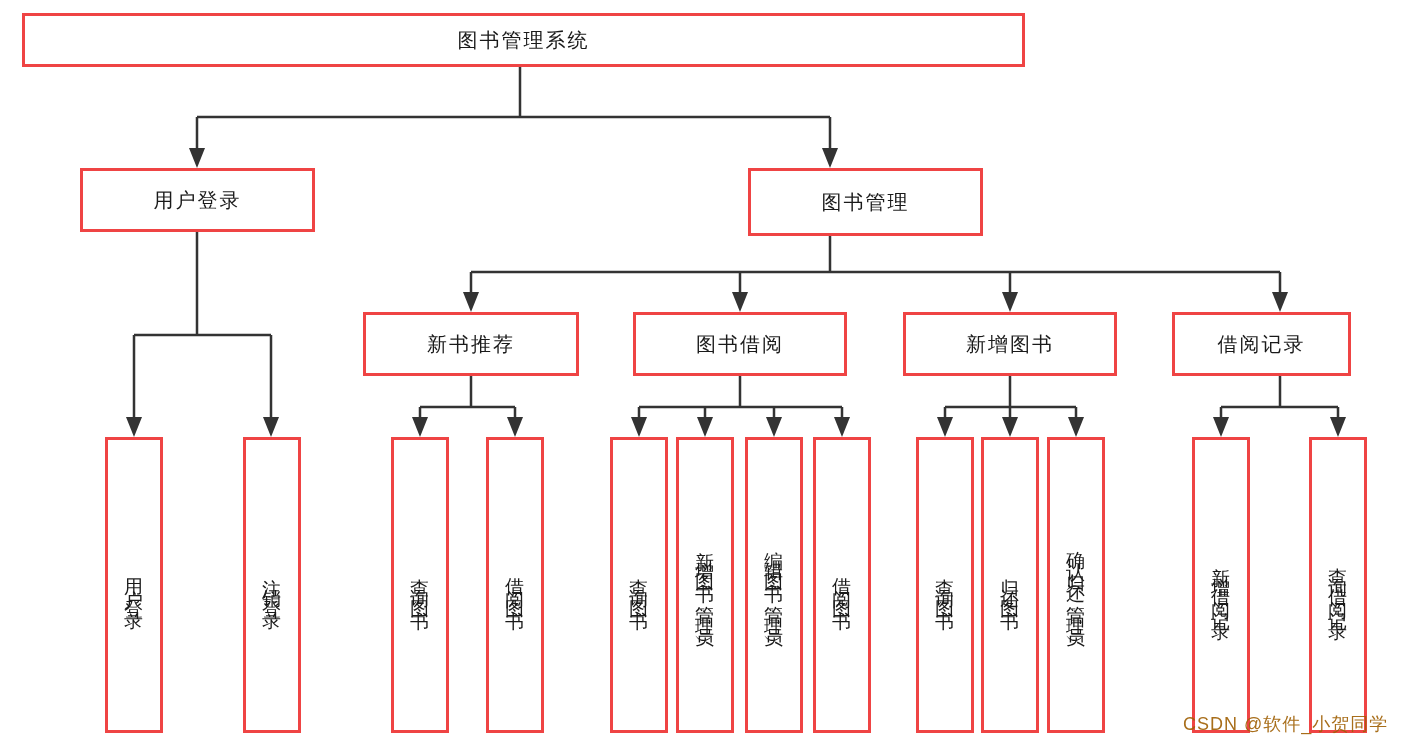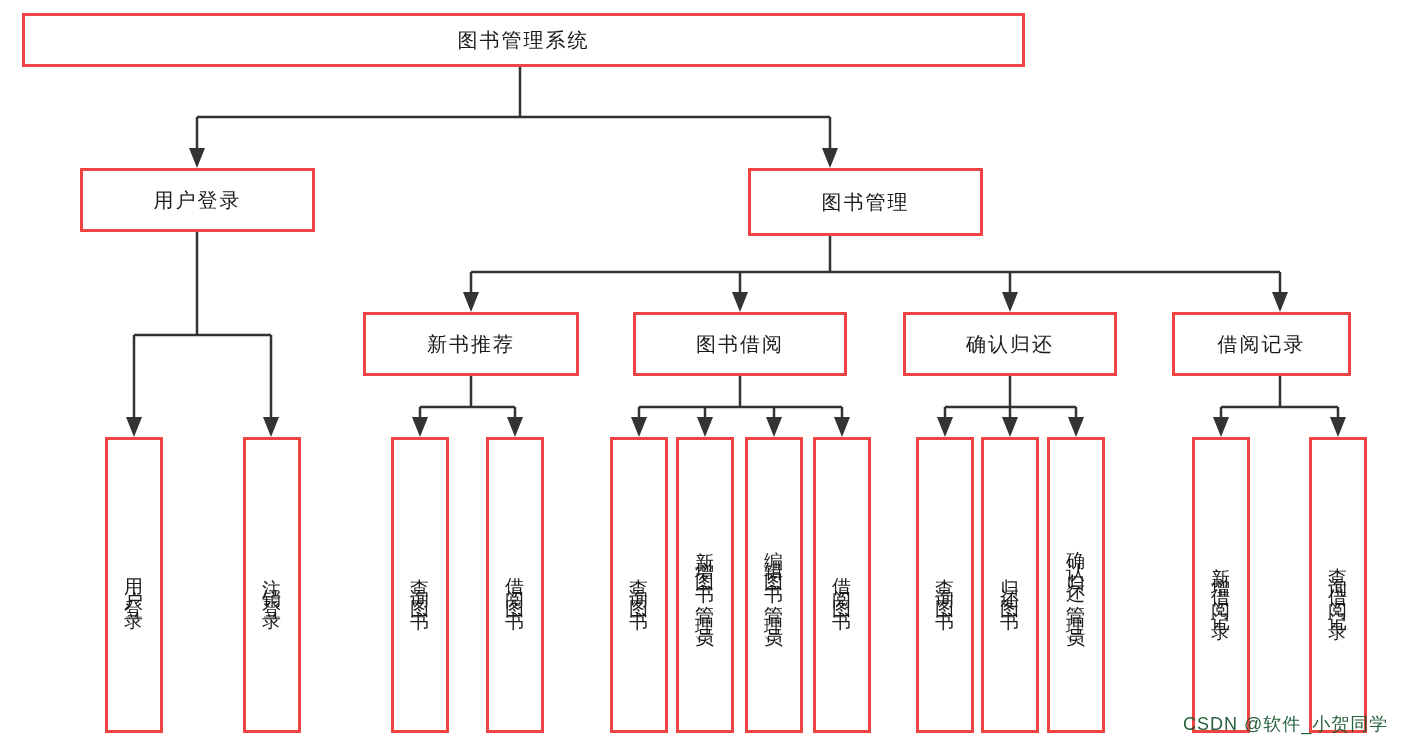--- a/index.html
+++ b/index.html
@@ -11,21 +11,21 @@
   .box{
     position:absolute;box-sizing:border-box;border:3px solid #ef4444;background:#ffffff;
     display:flex;align-items:center;justify-content:center;text-align:center;
   }
   .hlabel{font-size:20px;letter-spacing:2px;white-space:nowrap;}
   .leaf{
     writing-mode:vertical-rl;font-size:19px;letter-spacing:11px;line-height:1;
   }
   .watermark{
     position:absolute;left:1183px;top:712px;font-size:18px;letter-spacing:1px;
-    color:#14532d;opacity:0.92;white-space:nowrap;z-index:5;
+    color:#a16207;opacity:0.92;white-space:nowrap;z-index:5;
   }
 </style>
 </head>
 <body>
 
 <div class="canvas">
 
   <svg class="connector-layer" viewBox="0 0 1405 747" xmlns="http://www.w3.org/2000/svg">
     <path d="M520 67V117 M197 117H830 M197 117V150 M830 117V150
          M197 232V335 M134 335H271 M134 335V419 M271 335V419
@@ -55,21 +55,21 @@
       <polygon points="1330,417 1346,417 1338,437" fill="#333333"></polygon>
     </svg>
 
   <div class="box hlabel" style="left:22px;top:13px;width:1003px;height:54px">图书管理系统</div>
 
   <div class="box hlabel" style="left:80px;top:168px;width:235px;height:64px">用户登录</div>
   <div class="box hlabel" style="left:748px;top:168px;width:235px;height:68px">图书管理</div>
 
   <div class="box hlabel" style="left:363px;top:312px;width:216px;height:64px">新书推荐</div>
   <div class="box hlabel" style="left:633px;top:312px;width:214px;height:64px">图书借阅</div>
-  <div class="box hlabel" style="left:903px;top:312px;width:214px;height:64px">确认归还</div>
+  <div class="box hlabel" style="left:903px;top:312px;width:214px;height:64px">新增图书</div>
   <div class="box hlabel" style="left:1172px;top:312px;width:179px;height:64px">借阅记录</div>
 
   <div class="box leaf" style="left:105px;top:437px;width:58px;height:296px">用户登录</div>
   <div class="box leaf" style="left:243px;top:437px;width:58px;height:296px">注销登录</div>
 
   <div class="box leaf" style="left:391px;top:437px;width:58px;height:296px">查询图书</div>
   <div class="box leaf" style="left:486px;top:437px;width:58px;height:296px">借阅图书</div>
 
   <div class="box leaf" style="left:610px;top:437px;width:58px;height:296px">查询图书</div>
   <div class="box leaf" style="left:676px;top:437px;width:58px;height:296px">新增图书（管理员）</div>

